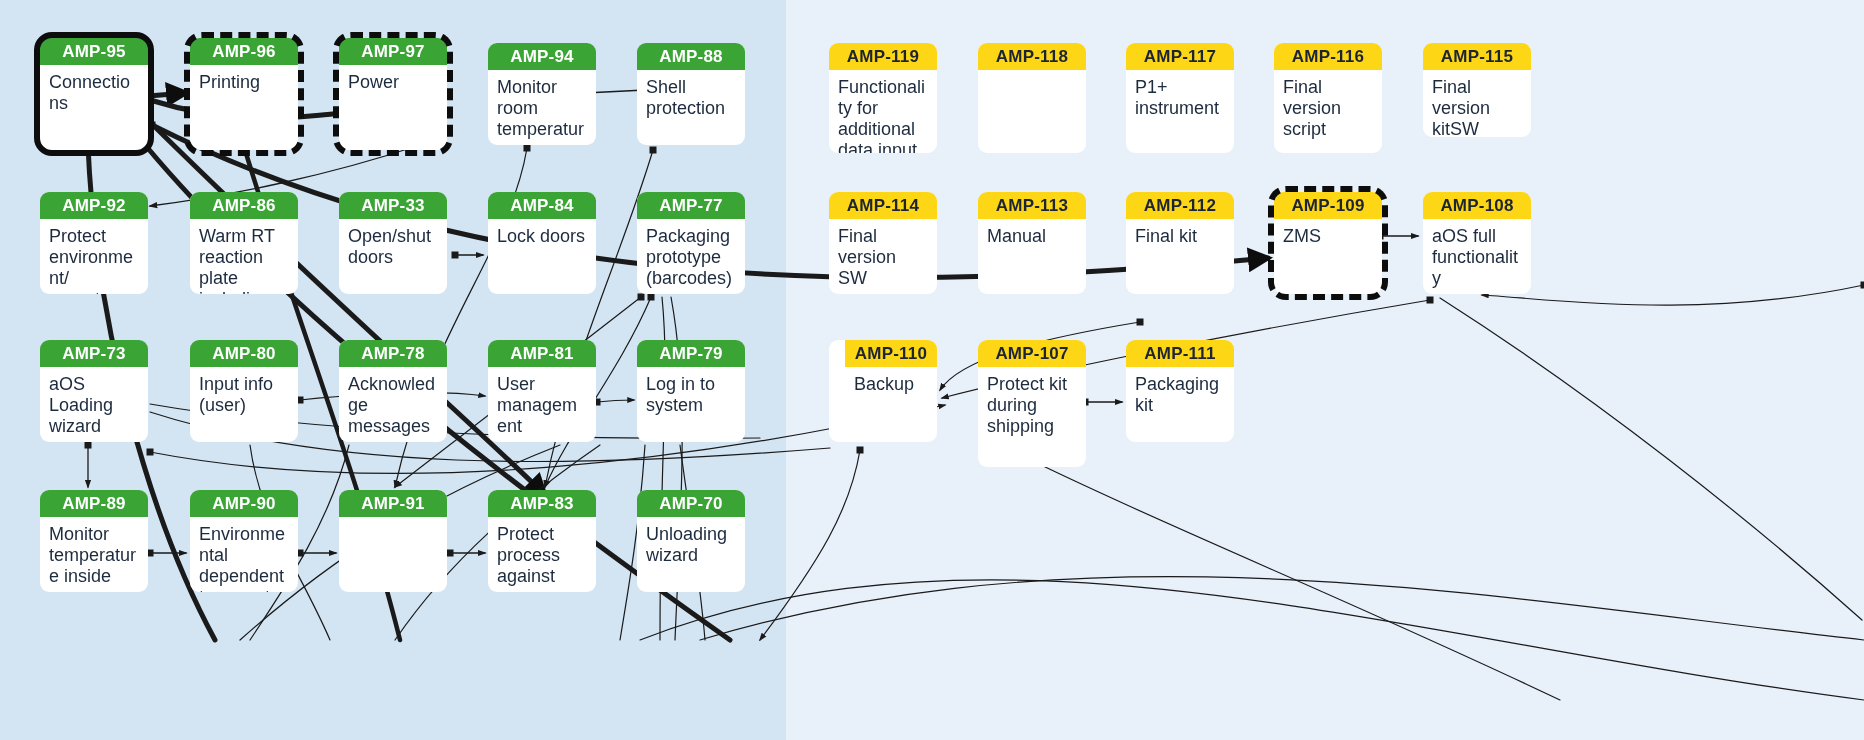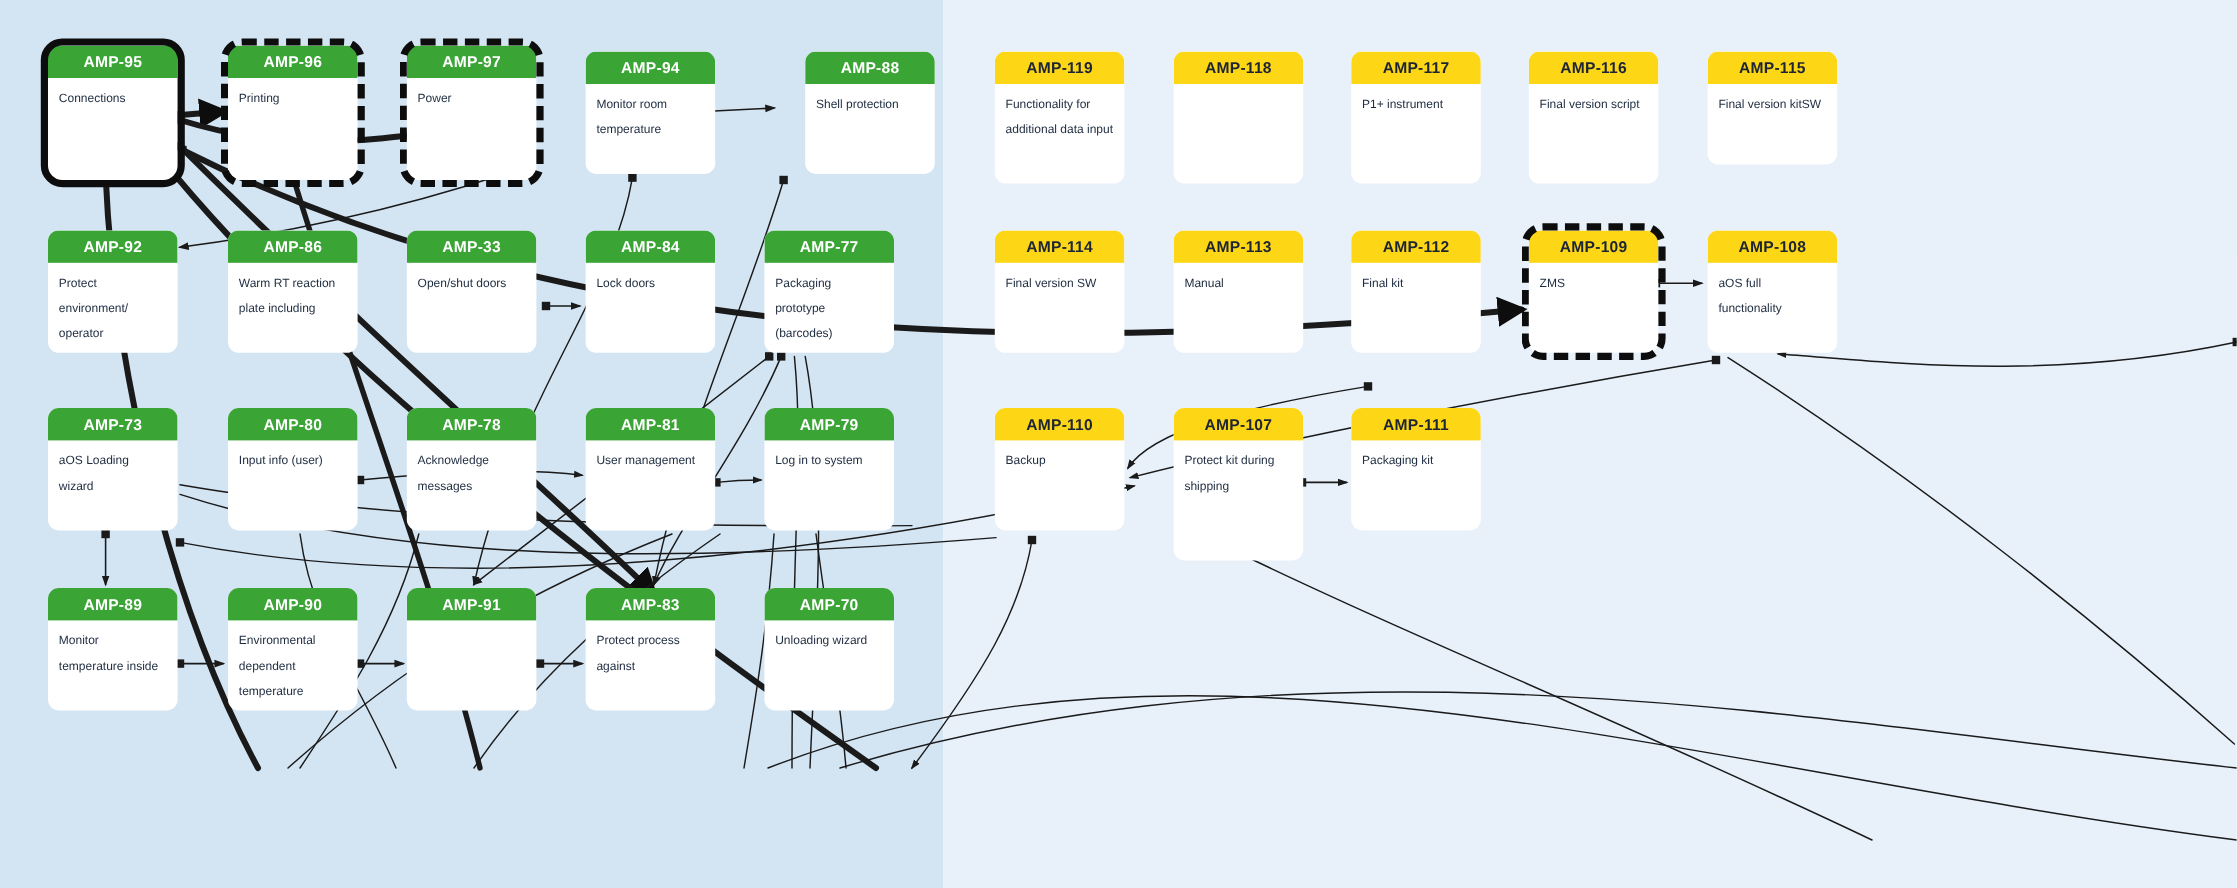--- a/index.html
+++ b/index.html
@@ -35,29 +35,29 @@
     background: #ffffff;
     border-radius: 9px;
     box-sizing: border-box;
     overflow: hidden;
     box-shadow: 0 0 0 0 rgba(0,0,0,0);
   }
   .card .hdr {
     height: 27px;
     line-height: 27px;
     text-align: center;
-    font-size: 13px;
+    font-size: 17px;
     font-weight: bold;
     letter-spacing: 0.2px;
   }
   .card.green .hdr { background: #3aa535; color: #ffffff; }
   .card.yellow .hdr { background: #fdd716; color: #1d2433; }
   .card .body {
     padding: 7px 9px 8px 9px;
-    font-size: 10px;
+    font-size: 18px;
     line-height: 21px;
     color: #1d2b3f;
     word-wrap: break-word;
   }
 
   
   .deco-solid {
     position: absolute;
     border: 6px solid #0d0d0d;
     border-radius: 18px;
@@ -168,21 +168,21 @@
         <div class="body">Printing</div>
       </div>
       <div class="card green" style="left: 339px; top: 38px; height: 112px;">
         <div class="hdr">AMP-97</div>
         <div class="body">Power</div>
       </div>
       <div class="card green" style="left: 488px; top: 43px; height: 102px;">
         <div class="hdr">AMP-94</div>
         <div class="body">Monitor room temperature</div>
       </div>
-      <div class="card green" style="left: 671px; top: 43px; height: 102px;">
+      <div class="card green" style="left: 637px; top: 43px; height: 102px;">
         <div class="hdr">AMP-88</div>
         <div class="body">Shell protection</div>
       </div>
       <div class="card yellow" style="left: 829px; top: 43px; height: 110px;">
         <div class="hdr">AMP-119</div>
         <div class="body">Functionality for additional data input</div>
       </div>
       <div class="card yellow" style="left: 978px; top: 43px; height: 110px;">
         <div class="hdr">AMP-118</div>
       </div>
@@ -251,21 +251,21 @@
         <div class="body">Acknowledge messages</div>
       </div>
       <div class="card green" style="left: 488px; top: 340px; height: 102px;">
         <div class="hdr">AMP-81</div>
         <div class="body">User management</div>
       </div>
       <div class="card green" style="left: 637px; top: 340px; height: 102px;">
         <div class="hdr">AMP-79</div>
         <div class="body">Log in to system</div>
       </div>
-      <div class="card yellow" style="left: 829px; top: 340px; height: 102px;">
+      <div class="card yellow" style="left: 829px; top: 340px; height: 102px; padding-left: 16px;">
         <div class="hdr">AMP-110</div>
         <div class="body">Backup</div>
       </div>
       <div class="card yellow" style="left: 978px; top: 340px; height: 127px;">
         <div class="hdr">AMP-107</div>
         <div class="body">Protect kit during shipping</div>
       </div>
       <div class="card yellow" style="left: 1126px; top: 340px; height: 102px;">
         <div class="hdr">AMP-111</div>
         <div class="body">Packaging kit</div>

